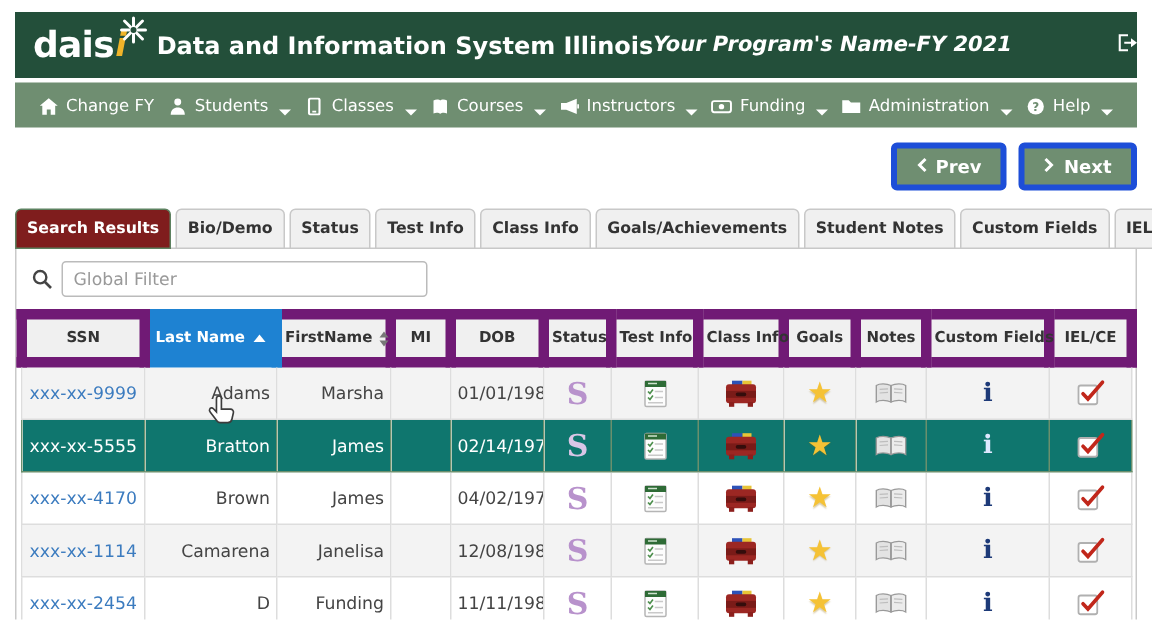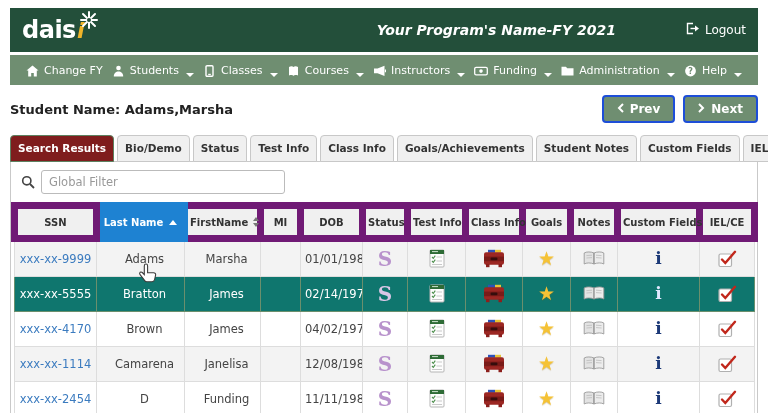--- a/index.html
+++ b/index.html
@@ -21,21 +21,21 @@
        justify-content:space-between;padding:0 16px;}
   .nav-item{display:flex;align-items:flex-end;gap:5px;color:#fff;font-size:11px;white-space:nowrap;cursor:pointer;}
   .nicon{display:inline-flex;align-items:center;}
   .caret{width:0;height:0;border-left:4px solid transparent;border-right:4px solid transparent;
          border-top:4.5px solid #fff;display:inline-block;margin-left:2px;}
 
   
   .student-row{margin-top:10px;display:flex;align-items:center;}
   .student-label{font-size:13px;font-weight:bold;color:#222;}
   .pager{margin-left:auto;display:flex;gap:8px;}
-  .pbtn{background:#6f8e71;color:#fff;border:2px solid #1d4ed8;border-radius:4px;
+  .pbtn{background:#6f8e71;color:#fff;border:4px solid #1d4ed8;border-radius:4px;
         padding:5px 13px;font-size:12px;font-weight:bold;display:flex;align-items:center;gap:6px;cursor:pointer;}
 
   
   .tabs{margin-top:12px;display:flex;gap:3px;position:relative;z-index:2;}
   .tab{background:#f0f0f0;border:1px solid #c8c8c8;border-radius:4px 4px 0 0;padding:6px 7px 7px;
        font-size:10.5px;font-weight:bold;color:#333;white-space:nowrap;cursor:pointer;margin-bottom:-1px;}
   .tab.active{background:#7f1d1d;border-color:#5d8160;color:#fff;}
 
   
   .panel{border:1px solid #c9c9c9;background:#fff;height:260px;}
@@ -54,21 +54,21 @@
   th.sorted{background:#1e82d2;border-color:#1e82d2;color:#fff;}
   .thlbl{vertical-align:middle;}
   .tri-up-w{display:inline-block;width:0;height:0;border-left:4px solid transparent;border-right:4px solid transparent;
             border-bottom:5px solid #fff;margin-left:6px;vertical-align:middle;}
   .sort-both{display:inline-flex;flex-direction:column;gap:2px;margin-left:5px;vertical-align:middle;}
   .tri-up-g{width:0;height:0;border-left:3.5px solid transparent;border-right:3.5px solid transparent;border-bottom:4px solid #777;}
   .tri-dn-g{width:0;height:0;border-left:3.5px solid transparent;border-right:3.5px solid transparent;border-top:4px solid #777;}
 
   td{border:1px solid #ddd;height:34px;padding:0 4px;font-size:11.5px;color:#444;text-align:center;
      overflow:hidden;white-space:nowrap;}
-  td.al{text-align:center;padding-left:12px;}
+  td.al{text-align:right;padding-left:12px;}
   tbody tr{cursor:pointer;background:#fff;}
   tbody tr:nth-child(3n+1){background:#f3f3f3;}
   tbody tr.selected{background:#0f766e;}
   tbody tr.selected td{color:#fff;border-color:#6b8f6d;}
   .ssn-link{color:#3b7bbf;}
   tr.selected .ssn-link{color:#fff;}
   .status-s{font-family:"DejaVu Serif","Liberation Serif",serif;font-weight:bold;font-size:20px;
             color:#b892cc;line-height:1;}
   tr.selected .status-s{color:#d9c6e6;}
   .goal-star{color:#f5c235;font-size:19px;line-height:1;text-shadow:0 1px 1px rgba(150,110,0,.35);}
@@ -93,20 +93,21 @@
           <g stroke="#fff" stroke-width="2" stroke-linecap="round">
             <line x1="11" y1="2" x2="11" y2="18"></line>
               <line x1="3" y1="10" x2="19" y2="10"></line>
             <line x1="5" y1="4" x2="17" y2="16"></line>
               <line x1="17" y1="4" x2="5" y2="16"></line>
           </g>
             <circle cx="11" cy="10" r="2" fill="#234f3a"></circle>
         </svg>
       </span>
     </div>
+    <div class="hdr-title">Data and Information System Illinois</div>
     <div class="hdr-program">Your Program's Name-FY 2021</div>
     <div class="logout">
       <span>
         <svg width="14" height="13" viewBox="0 0 14 13">
           <path d="M7 1.5 H1.5 V11.5 H7" fill="none" stroke="#fff" stroke-width="1.4"></path>
           <line x1="4.5" y1="6.5" x2="9.5" y2="6.5" stroke="#fff" stroke-width="1.4"></line>
           <path d="M9 3.5 L13 6.5 L9 9.5 Z" fill="#fff"></path>
         </svg>
       </span>
       <span>Logout</span>
@@ -186,24 +187,20 @@
             <circle cx="6.5" cy="6" r="5.4" fill="#fff"></circle>
             <text x="6.5" y="8.7" text-anchor="middle" font-size="8" font-weight="bold" fill="#6f8e71">?</text>
           </svg>
         </span>
         <span>Help</span>
         <span class="caret"></span>
       </div>
     </div>
 
   <div class="student-row">
-    <span class="student-label">
-      <span>Student Name:</span>
-      <span>Adams,Marsha</span>
-    </span>
     <div class="pager">
       <div class="pbtn">
         <span>
           <svg width="7" height="10" viewBox="0 0 7 10">
               <polyline points="6,1 2,5 6,9" stroke="#fff" stroke-width="2" fill="none"></polyline>
             </svg>
         </span>
         <span>Prev</span>
       </div>
       <div class="pbtn">

